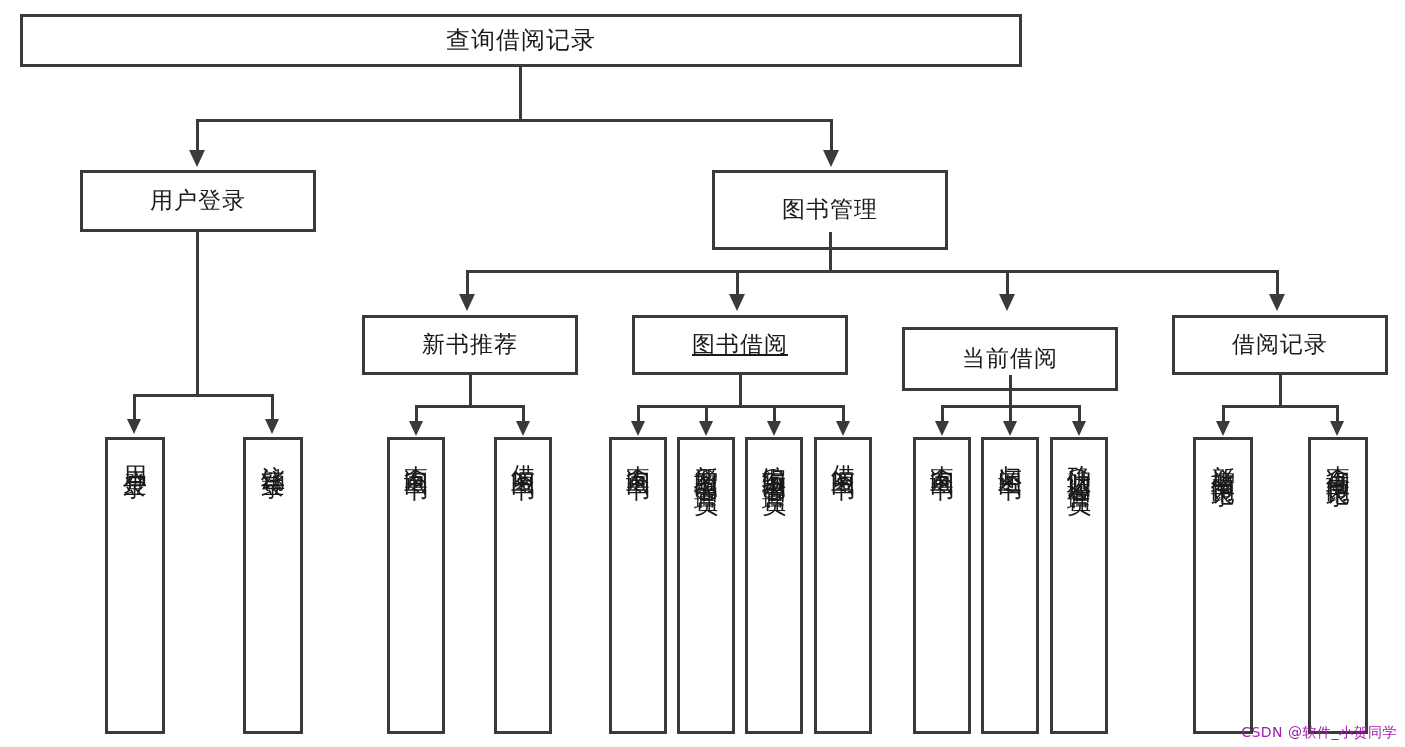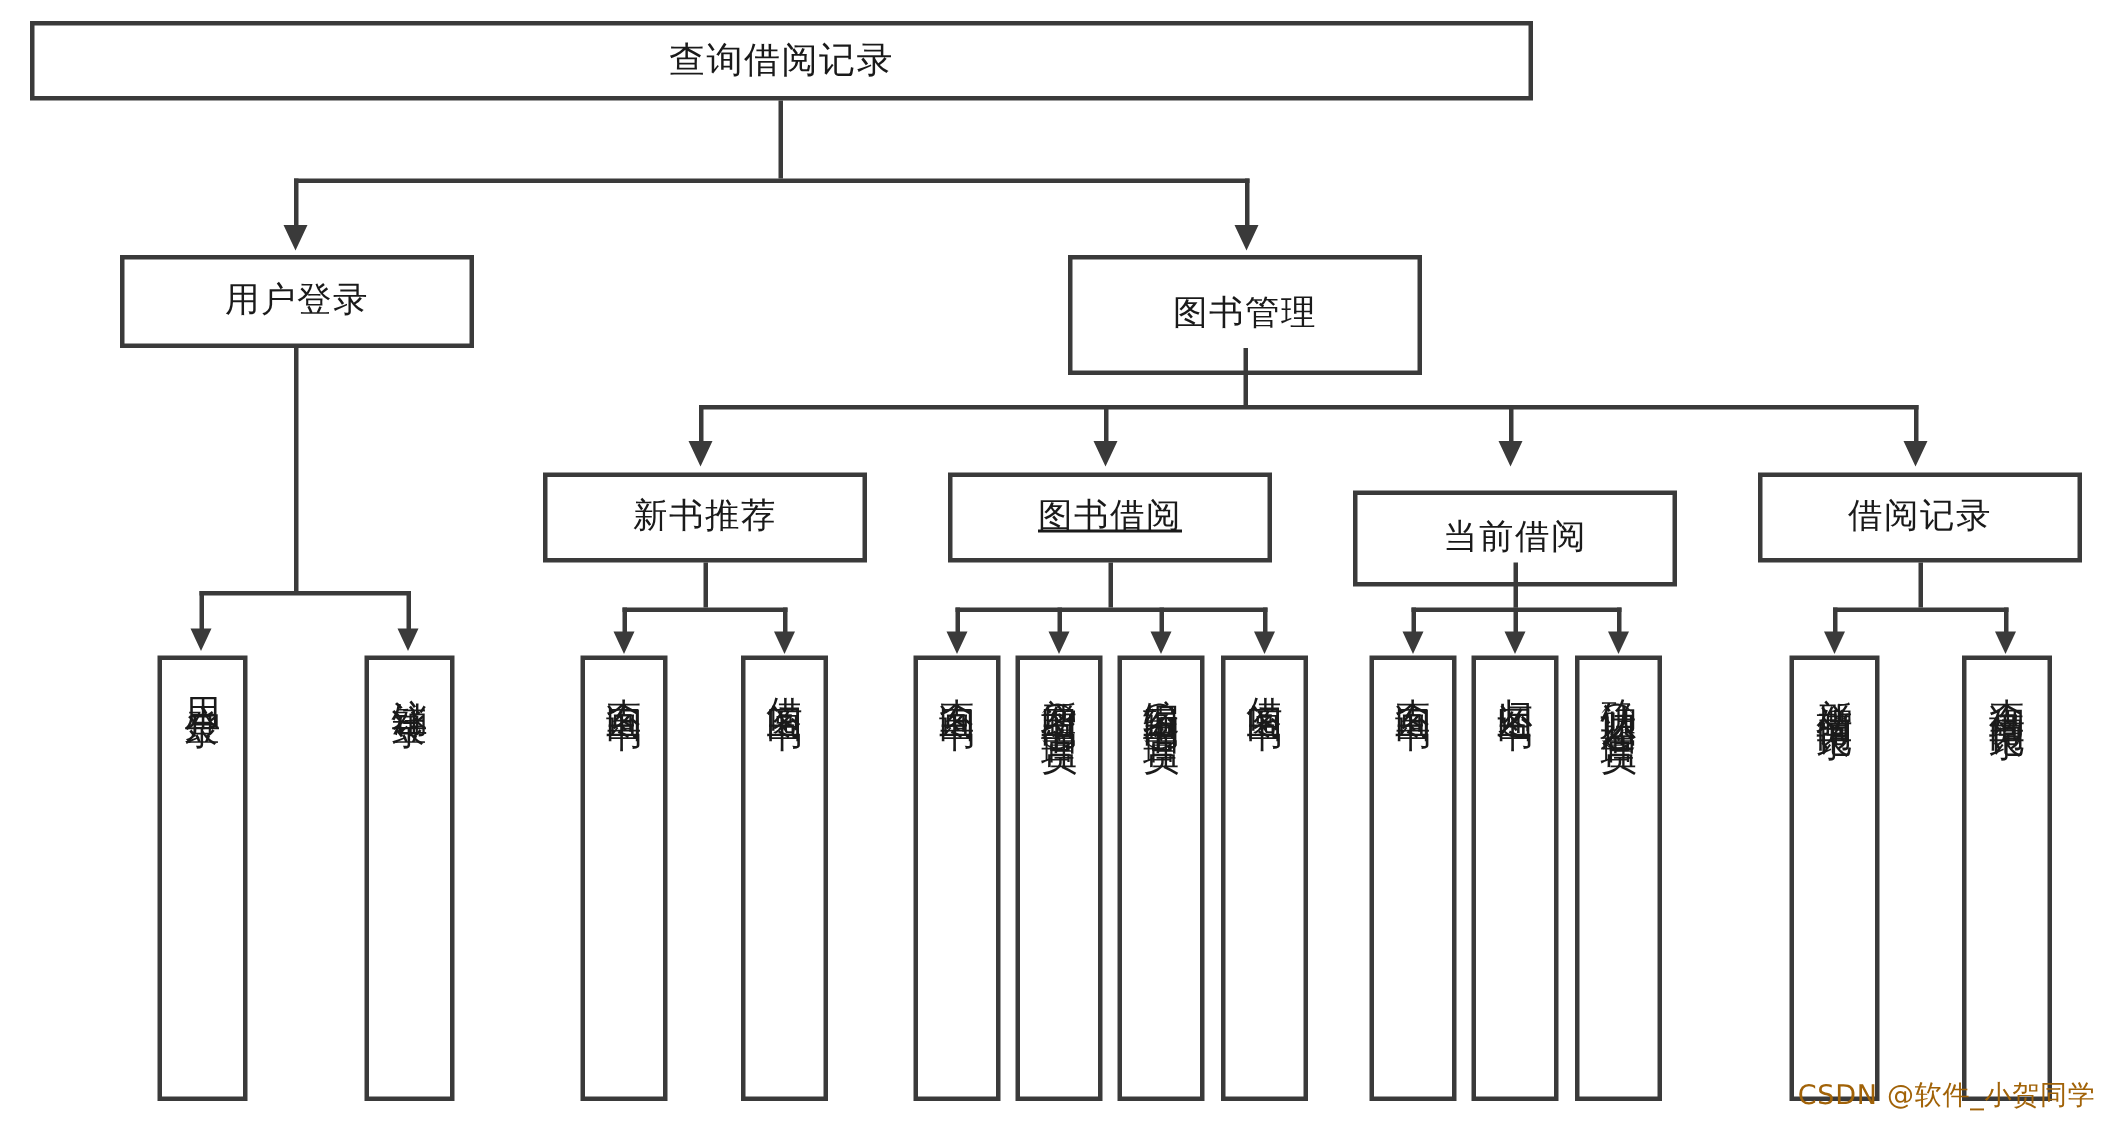--- a/index.html
+++ b/index.html
@@ -75,22 +75,22 @@
   .arrow.small {
     border-left-width: 7px;
     border-right-width: 7px;
     border-top-width: 15px;
   }
   
   #watermark {
     position: absolute;
     right: 8px;
     bottom: 5px;
-    font-size: 18px;
-    color: #a16207;
+    font-size: 14px;
+    color: #a21caf;
     white-space: nowrap;
     letter-spacing: 0.5px;
     pointer-events: none;
   }
 </style>
 </head>
 <body>
 
 <div id="canvas">
 

